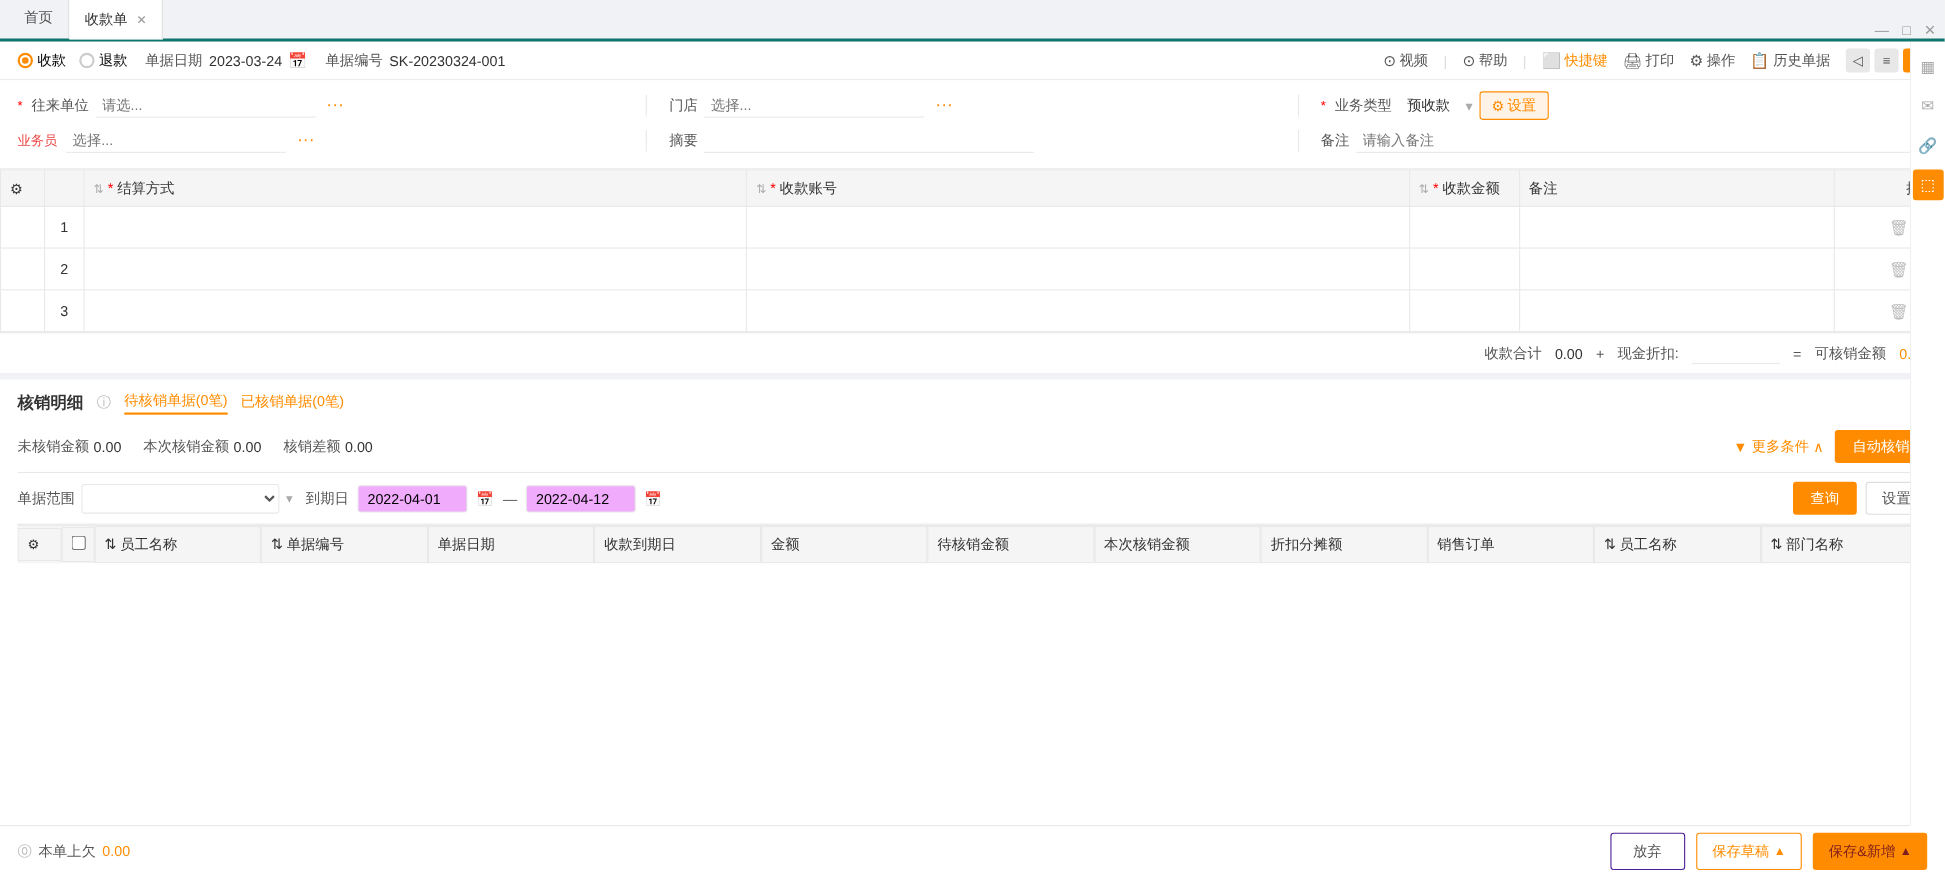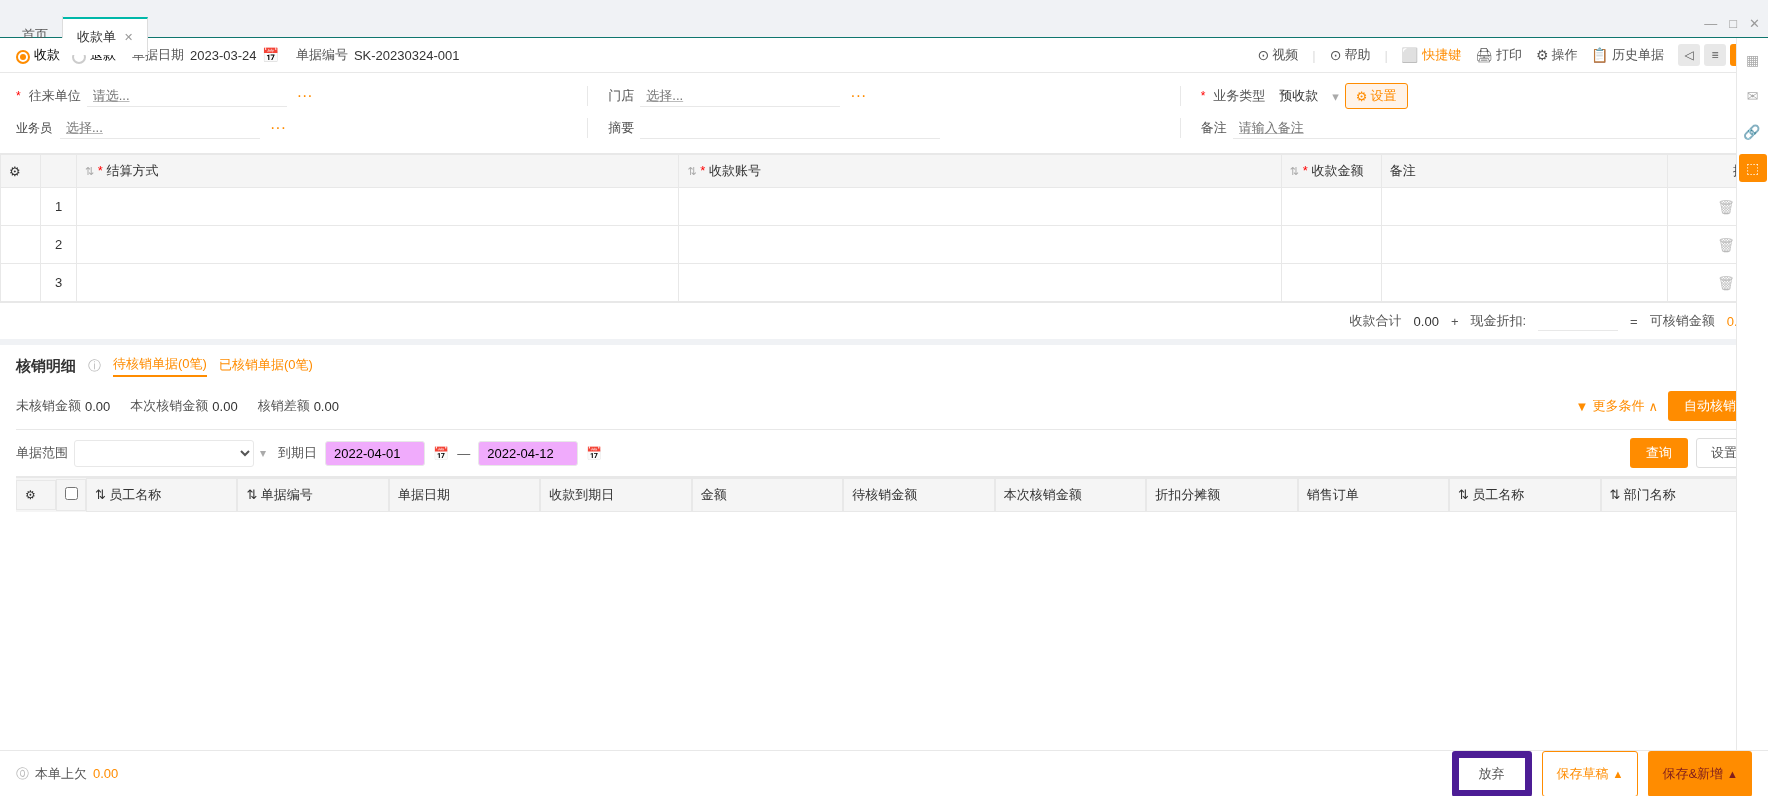--- a/index.html
+++ b/index.html
@@ -1,21 +1,21 @@
 <!DOCTYPE html>
 <html><head>
   <meta charset="utf-8">
   <style>
     * { box-sizing: border-box; margin: 0; padding: 0; font-family: 'Microsoft YaHei', Arial, sans-serif; font-size: 13px; }
     body { background: #f0f2f5; overflow: hidden; width: 1768px; height: 796px; }
 
     
     .tab-bar {
-      display: flex; align-items: flex-start; background: #f0f2f5; height: 38px;
-      border-bottom: 1px solid #0f766e; padding: 16px 8px;
+      display: flex; align-items: flex-end; background: #f0f2f5; height: 38px;
+      border-bottom: 3px solid #0f766e; padding: 0 8px;
     }
     .tab-item {
       display: flex; align-items: center; padding: 0 14px; height: 38px;
       cursor: pointer; font-size: 13px; color: #555; border-right: 1px solid #ddd;
     }
     .tab-item.home { color: #555; }
     .tab-item.active {
       background: #fff; color: #333; border-top: 2px solid #00b8a9;
       border-bottom: none; position: relative; top: 1px;
     }
@@ -32,21 +32,21 @@
       background: #fff; margin: 0; height: calc(796px - 38px);
       display: flex; flex-direction: column;
     }
 
     
     .top-toolbar {
       display: flex; align-items: center; padding: 6px 16px; background: #fff;
       border-bottom: 1px solid #e8e8e8; gap: 16px;
     }
     .radio-group { display: flex; gap: 12px; align-items: center; }
-    .radio-item { display: flex; align-items: flex-end; gap: 4px; cursor: pointer; }
+    .radio-item { display: flex; align-items: center; gap: 4px; cursor: pointer; }
     .radio-dot {
       width: 14px; height: 14px; border-radius: 50%; border: 2px solid #ccc;
       display: flex; align-items: center; justify-content: center;
     }
     .radio-dot.active { border-color: #ff8c00; }
     .radio-dot.active::after {
       content: ''; width: 6px; height: 6px; border-radius: 50%; background: #ff8c00;
     }
     .field-group { display: flex; align-items: center; gap: 6px; }
     .field-label { color: #555; white-space: nowrap; }
@@ -70,24 +70,24 @@
 
     
     .form-area {
       padding: 10px 16px 6px; background: #fff; border-bottom: 1px solid #e8e8e8;
     }
     .form-row { display: flex; align-items: center; gap: 0; margin-bottom: 8px; }
     .form-field {
       display: flex; align-items: center; gap: 6px; flex: 1;
     }
     .form-field-label { color: #f00; font-size: 12px; margin-right: 2px; }
-    .form-field-label.normal { color: #404040; }
+    .form-field-label.normal { color: #ef4444; }
     .form-input {
       border: none; border-bottom: 1px solid #e8e8e8; padding: 3px 6px;
-      flex: 1; color: #bbb; outline: none; background: transparent; font-size: 13px; text-decoration: underline;
+      flex: 1; color: #bbb; outline: none; background: transparent; font-size: 13px;
     }
     .more-btn { color: #ff8c00; cursor: pointer; font-size: 16px; padding: 0 4px; }
     .form-divider { width: 1px; height: 20px; background: #e8e8e8; margin: 0 20px; }
 
     
     .biz-type-field {
       display: flex; align-items: center; gap: 6px;
     }
     .settings-btn {
       background: #fff3e8; border: 1px solid #ff8c00; color: #ff8c00;
@@ -187,21 +187,21 @@
     
     .bottom-bar {
       position: fixed; bottom: 0; left: 0; right: 0; height: 46px;
       background: #fff; border-top: 1px solid #e8e8e8;
       display: flex; align-items: center; padding: 0 16px;
     }
     .bottom-info { display: flex; align-items: center; gap: 6px; color: #555; }
     .info-icon { color: #bbb; }
     .bottom-right { margin-left: auto; display: flex; gap: 10px; }
     .btn-abandon {
-      background: #fff; border: 7px solid #4c1d95; color: #555;
+      background: #fff; border: 1px solid #4c1d95; color: #555;
       padding: 7px 20px; border-radius: 3px; cursor: pointer; font-size: 13px;
     }
     .btn-save-draft {
       background: #fff; border: 1px solid #ff8c00; color: #ff8c00;
       padding: 7px 14px; border-radius: 3px; cursor: pointer; font-size: 13px;
       display: flex; align-items: center; gap: 4px;
     }
     .btn-save-new {
       background: #ff8c00; border: none; color: #7f1d1d;
       padding: 7px 14px; border-radius: 3px; cursor: pointer; font-size: 13px;

